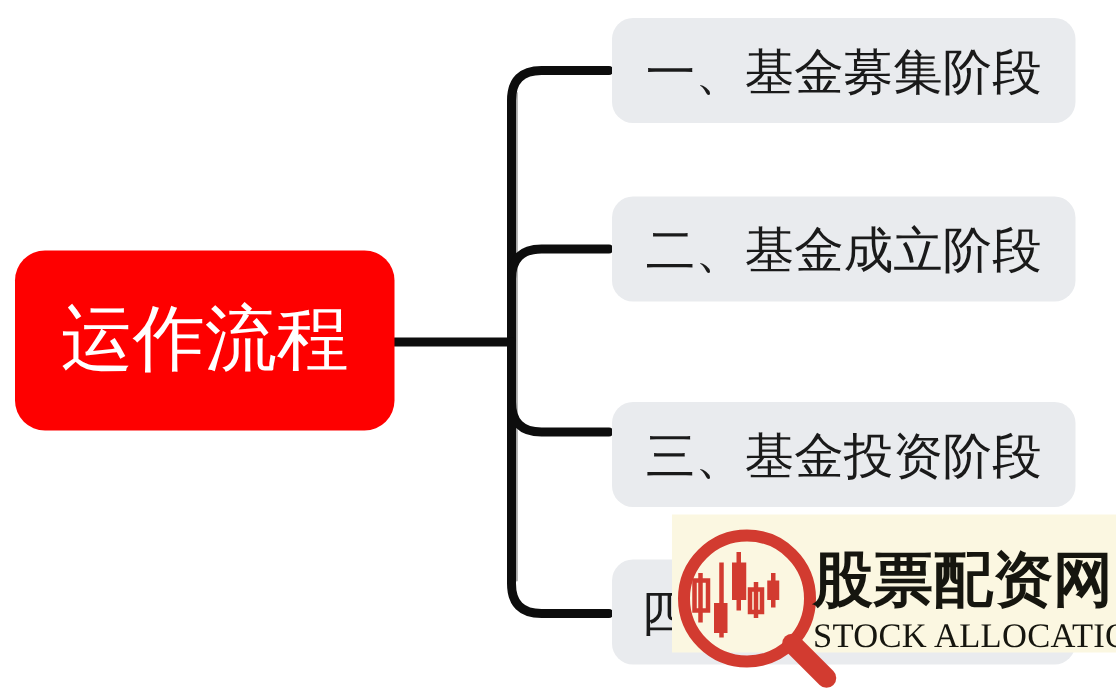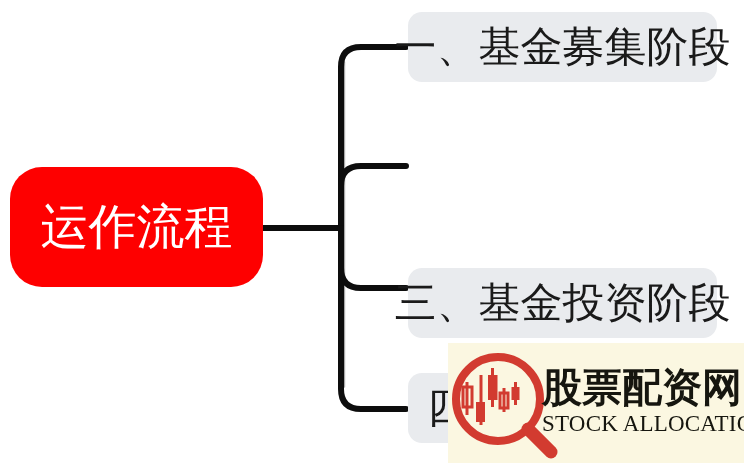--- a/index.html
+++ b/index.html
@@ -24,21 +24,21 @@
     top: 0;
     z-index: 1;
   }
   .root-node {
     position: absolute;
     left: 10px;
     top: 167px;
     width: 253px;
     height: 120px;
     background: var(--root-bg, #fe0000);
-    border-radius: 32px;
+    border-radius: 20px;
     display: flex;
     align-items: center;
     justify-content: center;
     z-index: 2;
   }
   .root-node .root-label {
     color: var(--root-text, #ffffff);
     font-size: 48px;
     line-height: 1;
     white-space: nowrap;
@@ -50,34 +50,34 @@
     height: 70px;
     background: var(--branch-bg, #e9ebee);
     border-radius: 14px;
     display: flex;
     align-items: center;
     justify-content: center;
     z-index: 2;
   }
   .branch-node .branch-label {
     color: var(--branch-text, #1a1a1a);
-    font-size: 42px;
+    font-size: 33px;
     line-height: 1;
     white-space: nowrap;
   }
   .branch-1 { top: 12px; }
   .branch-2 { top: 131px; }
   .branch-3 { top: 252px; margin-top: 16px; }
   .branch-4 { top: 373px; justify-content: flex-start; padding-left: 19px; box-sizing: border-box; }
   .watermark {
     position: absolute;
     left: 448px;
     top: 343px;
     width: 296px;
-    height: 120px;
+    height: 92px;
     background: var(--watermark-bg, #fbf7e1);
     z-index: 3;
   }
   .watermark .logo-icon {
     position: absolute;
     left: 0;
     top: 0;
   }
   .watermark .logo-text {
     position: absolute;
@@ -121,20 +121,23 @@
     </g>
   </svg>
 
   <div class="root-node">
     <span class="root-label">运作流程</span>
   </div>
 
   <div class="branch-node branch-1">
     <span class="branch-label">一、基金募集阶段</span>
   </div>
+  <div class="branch-node branch-2">
+    <span class="branch-label">二、基金成立阶段</span>
+  </div>
   <div class="branch-node branch-3">
     <span class="branch-label">三、基金投资阶段</span>
   </div>
   <div class="branch-node branch-4">
     <span class="branch-label">四</span>
   </div>
 
   <div class="watermark">
     <svg class="logo-icon" width="110" height="120" viewBox="0 0 110 120">
       <g fill="none" stroke="var(--logo-red,#d23b30)">

